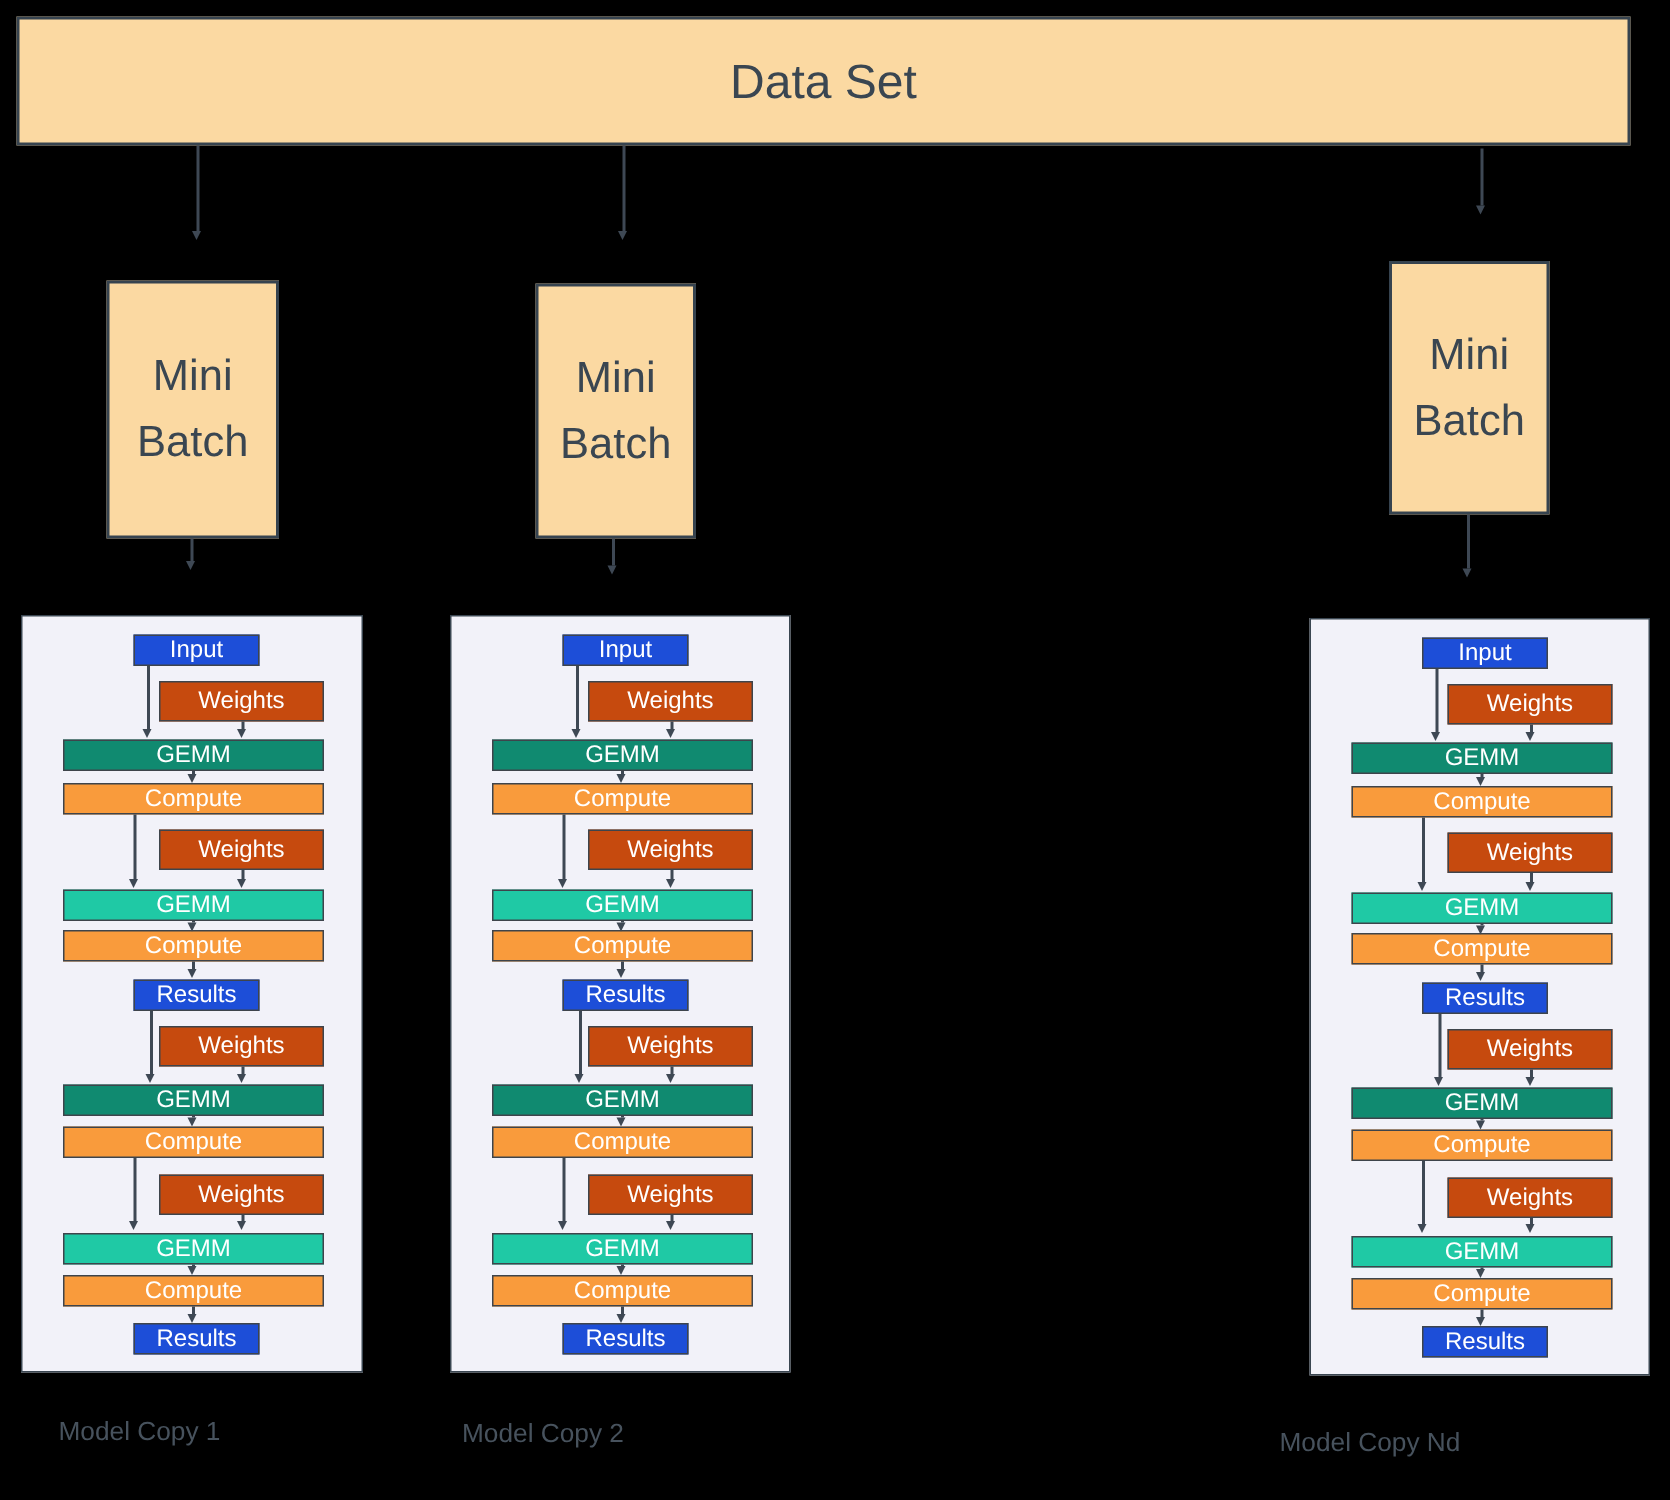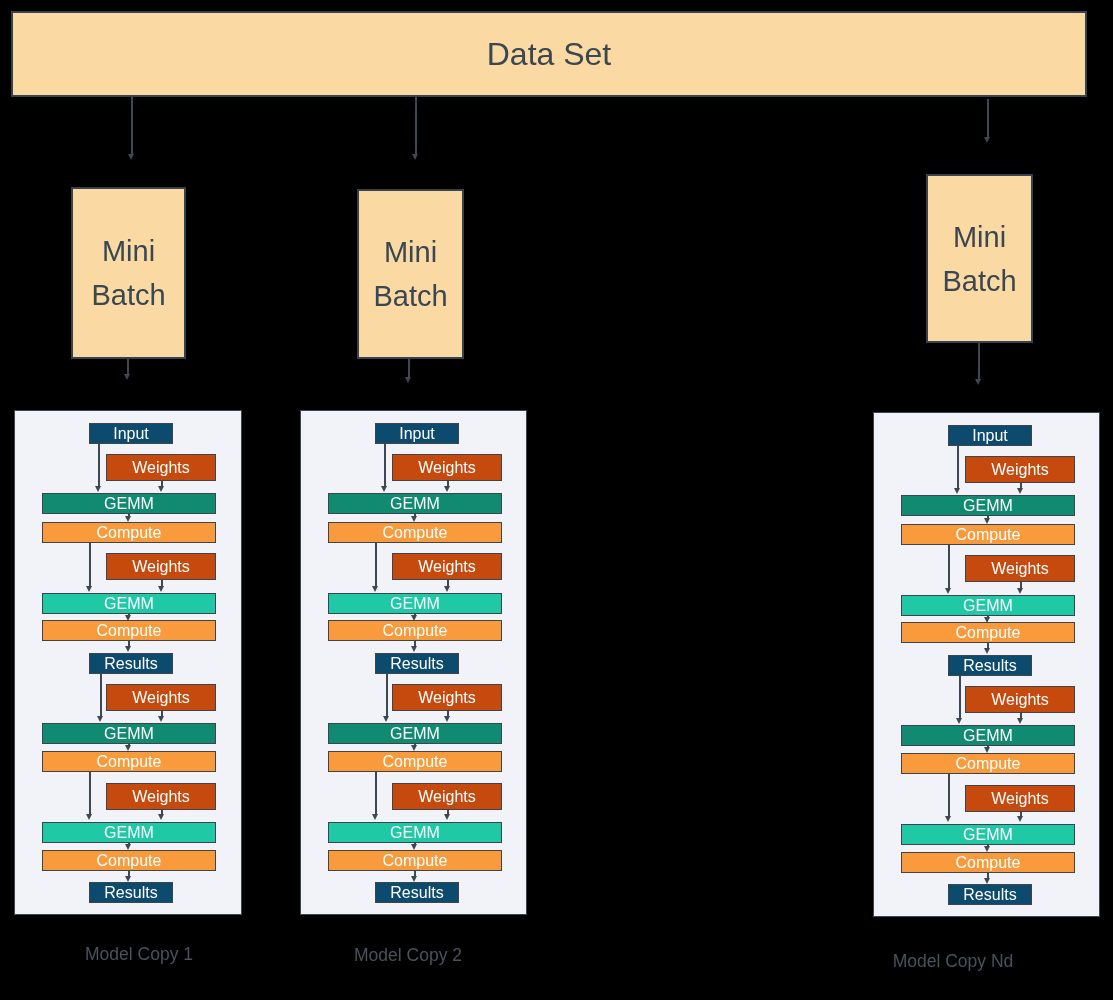--- a/index.html
+++ b/index.html
@@ -6,30 +6,30 @@
   #stage{position:relative;width:1113px;height:992px;background:#000;overflow:hidden;
          font-family:"Liberation Sans", sans-serif;}
   .peach{position:absolute;box-sizing:border-box;background:#FBD9A2;border:2px solid #36434F;
          color:#3A4651;display:flex;align-items:center;justify-content:center;text-align:center;}
   .ds{font-size:32px;}
   .mb{font-size:29px;line-height:44px;padding:0 14px;}
   .panel{position:absolute;box-sizing:border-box;background:#F2F2F9;border:1.5px solid #3A4651;}
   .node{position:absolute;box-sizing:border-box;border:1px solid #3E444B;color:#FFFFFF;
         font-size:16px;display:flex;align-items:center;justify-content:center;
         white-space:nowrap;overflow:hidden;}
-  .gray{background:#0c4a6e;}
+  .gray{background:#1d4ed8;}
   .rust{background:#C64A0E;}
   .orange{background:#F99B3C;}
   .tealdark{background:#108A70;}
   .teallight{background:#1FC9A5;}
   .ar{position:absolute;width:1.5px;background:#3E4854;}
   .ar::after{content:'';position:absolute;left:-3px;bottom:-6px;width:0;height:0;
              border-left:3.5px solid transparent;border-right:3.5px solid transparent;
              border-top:6px solid #3E4854;}
-  .caption{position:absolute;width:200px;text-align:center;font-size:17.5px;color:#47525D;}
+  .caption{position:absolute;width:200px;text-align:left;font-size:17.5px;color:#47525D;}
 </style>
 </head>
 <body>
 
 <div id="stage">
 
   <div class="peach ds" style="left:11px;top:11px;width:1076px;height:86px">Data Set</div>
 
   <i class="ar" style="left:131.25px;top:97px;height:57px"></i>
   <i class="ar" style="left:415.25px;top:97px;height:57px"></i>

